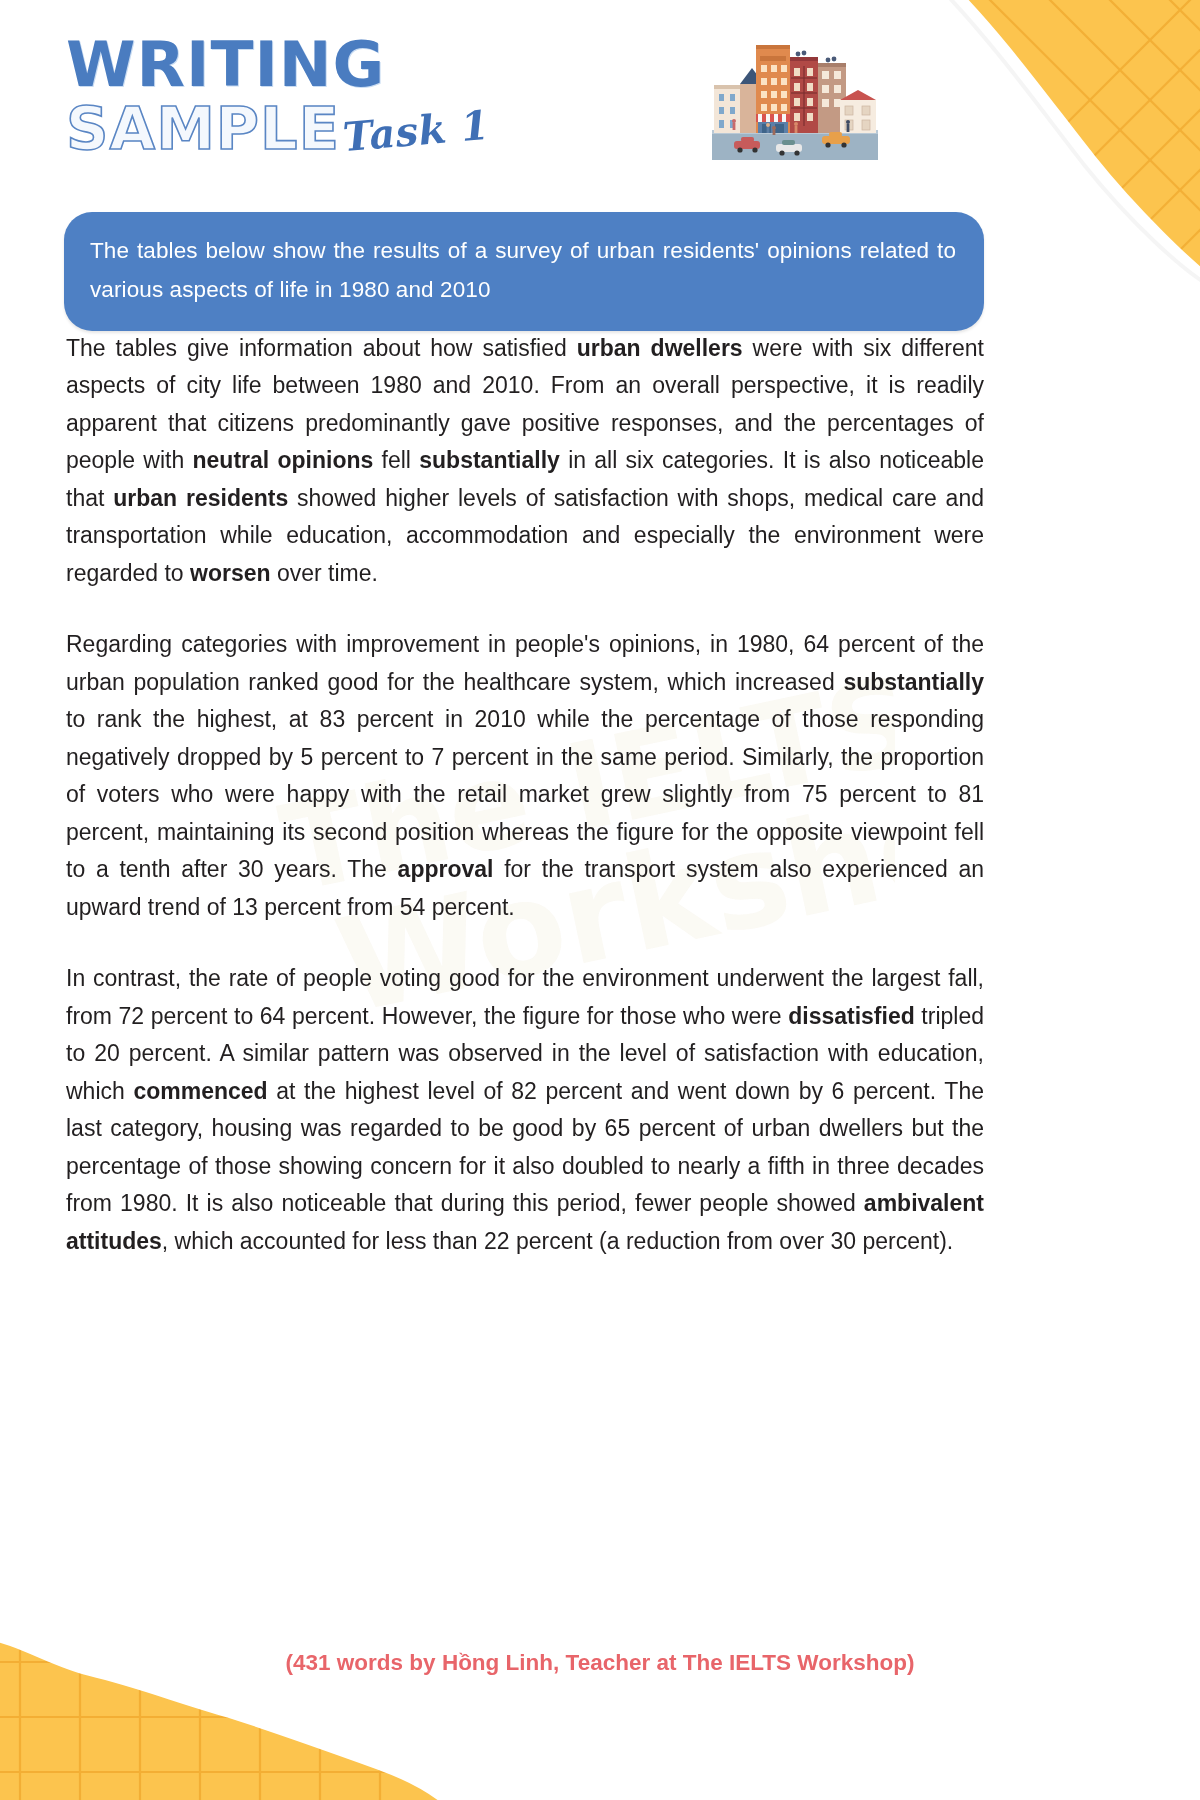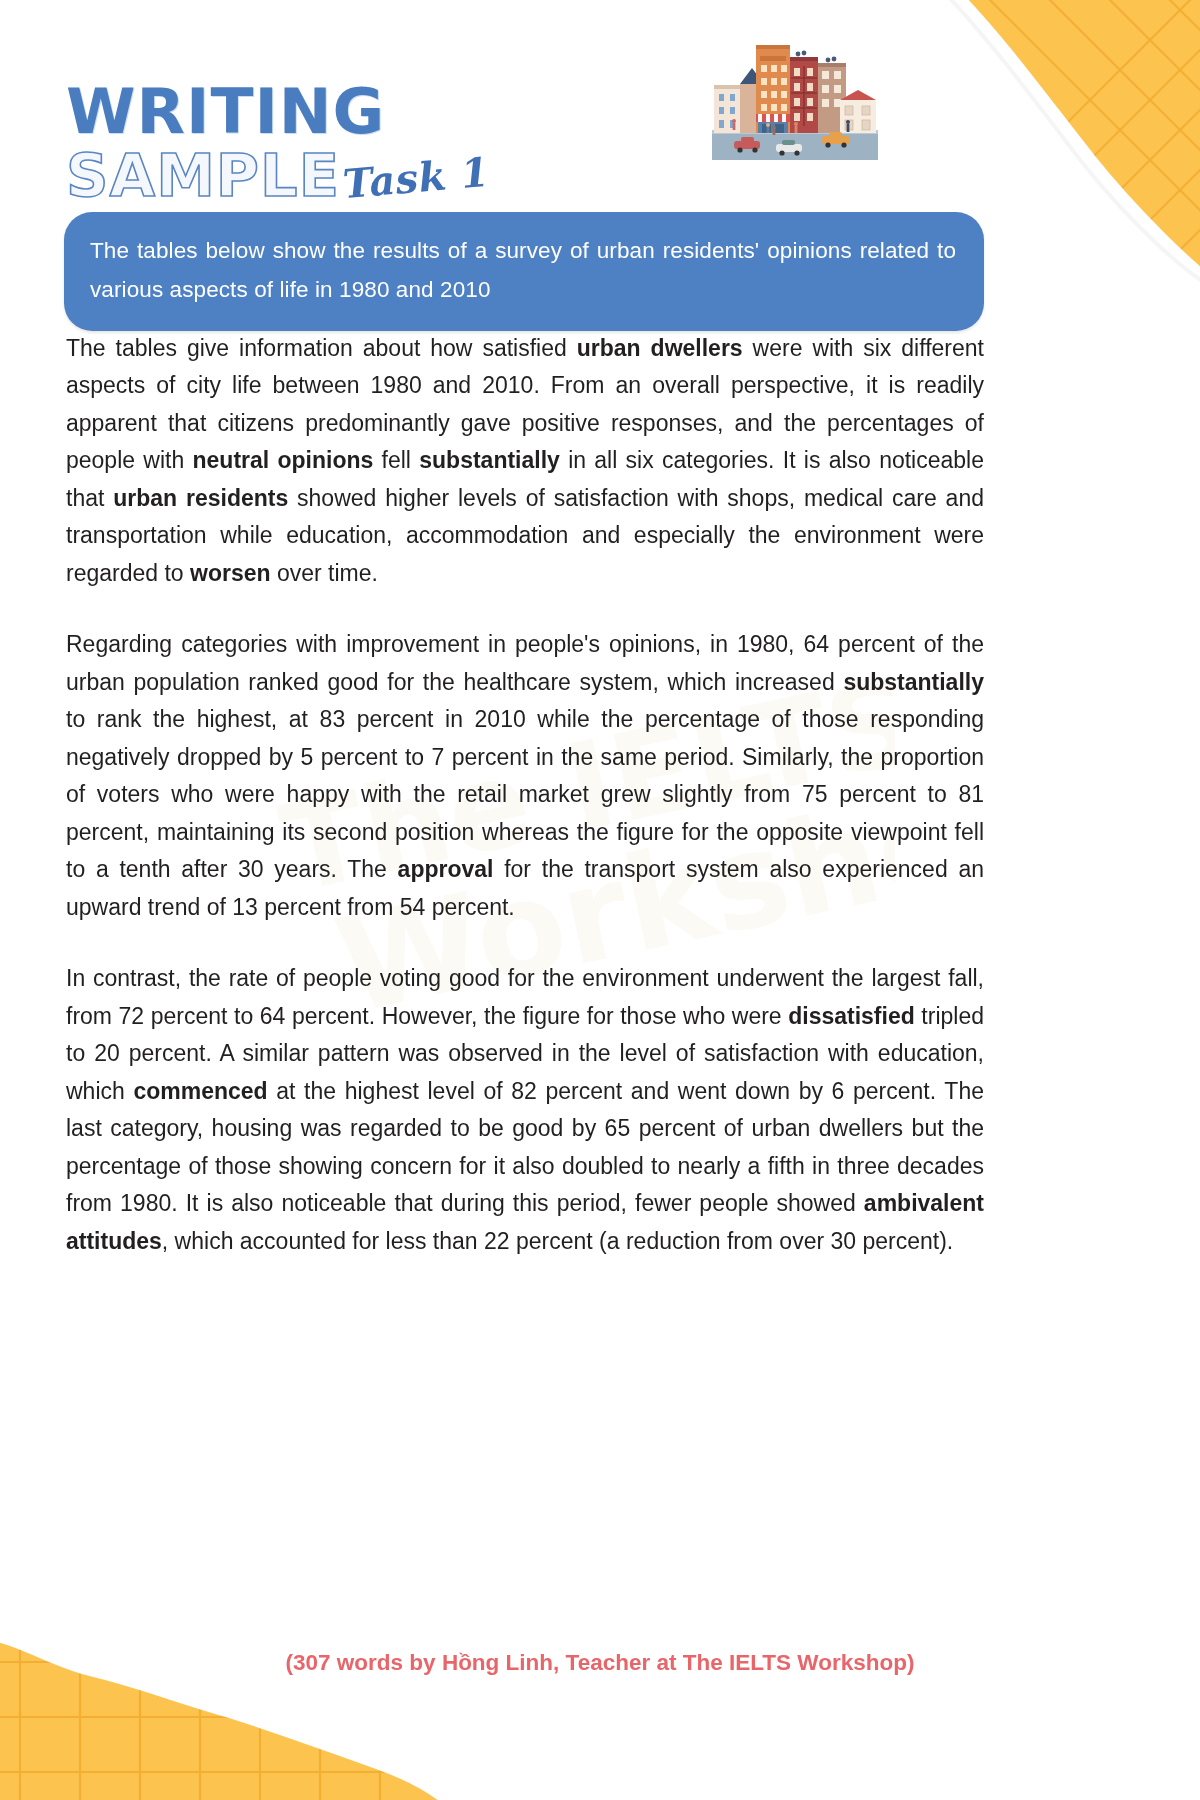--- a/index.html
+++ b/index.html
@@ -33,25 +33,24 @@
     left: -20px;
     width: 480px;
     height: 200px;
     overflow: hidden;
   }
 
   
   .header {
     position: relative;
     display: flex;
-    align-items: center;
+    align-items: flex-start;
     padding: 34px 0 0 66px;
     height: 180px;
     box-sizing: border-box;
-    margin-top: 36px;
   }
   .title-block {
     position: relative;
     z-index: 3;
   }
   .title-writing {
     font-family: "DejaVu Sans", sans-serif;
     font-weight: bold;
     font-size: 63px;
     letter-spacing: 1px;
@@ -383,13 +382,13 @@
     </g>
   </svg>
 </div>
 
 <div class="essay" id="essay-root">
     <p><span>The tables give information about how satisfied </span><b>urban dwellers</b><span> were with six different aspects of city life between 1980 and 2010. From an overall perspective, it is readily apparent that citizens predominantly gave positive responses, and the percentages of people with </span><b>neutral opinions</b><span> fell </span><b>substantially</b><span> in all six categories. It is also noticeable that </span><b>urban residents</b><span> showed higher levels of satisfaction with shops, medical care and transportation while education, accommodation and especially the environment were regarded to </span><b>worsen</b><span> over time.</span></p>
     <p><span>Regarding categories with improvement in people's opinions, in 1980, 64 percent of the urban population ranked good for the healthcare system, which increased </span><b>substantially</b><span> to rank the highest, at 83 percent in 2010 while the percentage of those responding negatively dropped by 5 percent to 7 percent in the same period. Similarly, the proportion of voters who were happy with the retail market grew slightly from 75 percent to 81 percent, maintaining its second position whereas the figure for the opposite viewpoint fell to a tenth after 30 years. The </span><b>approval</b><span> for the transport system also experienced an upward trend of 13 percent from 54 percent.</span></p>
     <p><span>In contrast, the rate of people voting good for the environment underwent the largest fall, from 72 percent to 64 percent. However, the figure for those who were </span><b>dissatisfied</b><span> tripled to 20 percent. A similar pattern was observed in the level of satisfaction with education, which </span><b>commenced</b><span> at the highest level of 82 percent and went down by 6 percent. The last category, housing was regarded to be good by 65 percent of urban dwellers but the percentage of those showing concern for it also doubled to nearly a fifth in three decades from 1980. It is also noticeable that during this period, fewer people showed </span><b>ambivalent attitudes</b><span>, which accounted for less than 22 percent (a reduction from over 30 percent).</span></p>
   </div>
 
-<div class="attribution">(307 words by Hồng Linh, Teacher at The IELTS Workshop)</div>
+<div class="attribution">(431 words by Hồng Linh, Teacher at The IELTS Workshop)</div>
 
 </body></html>

